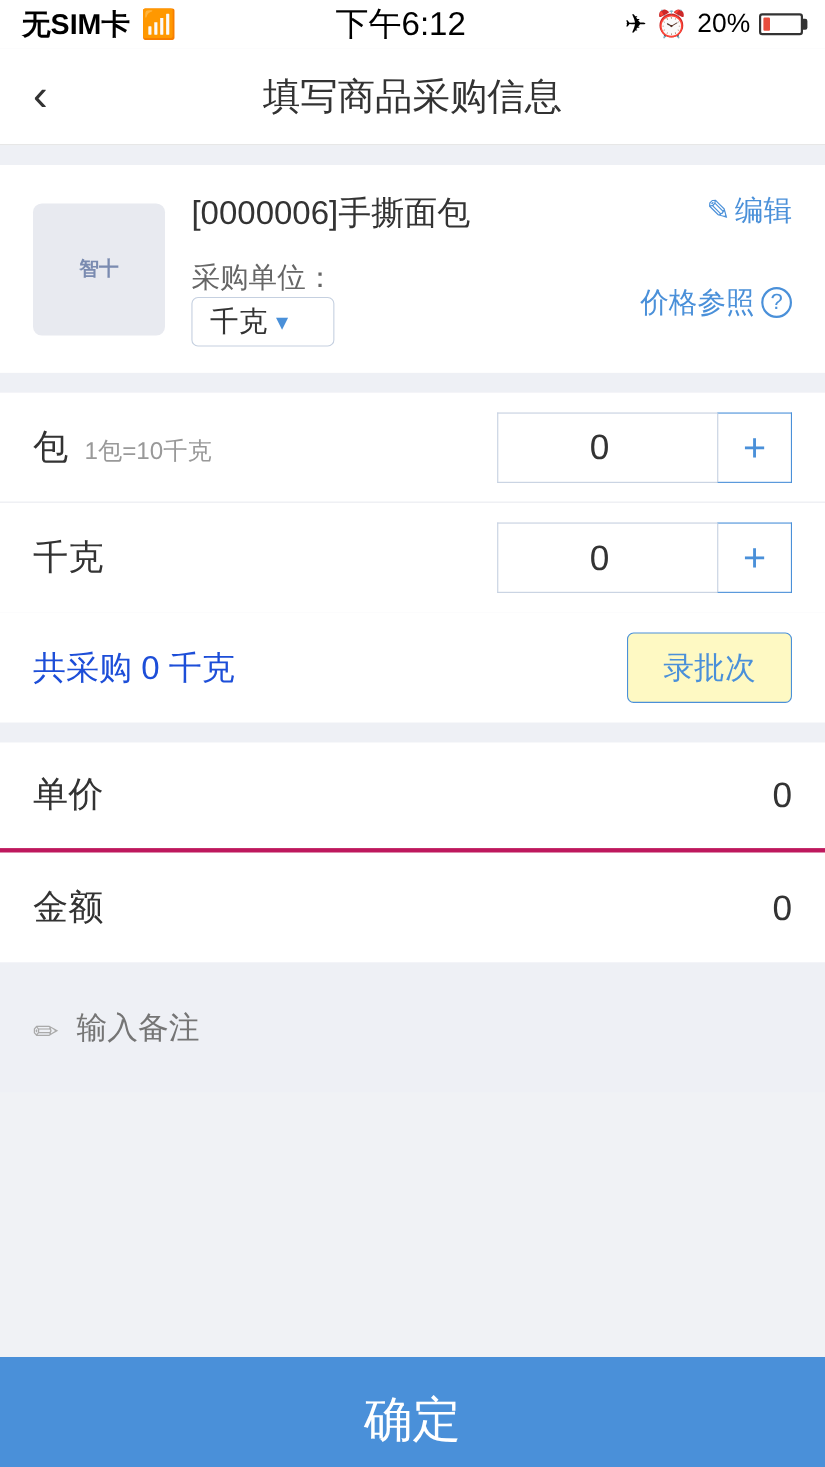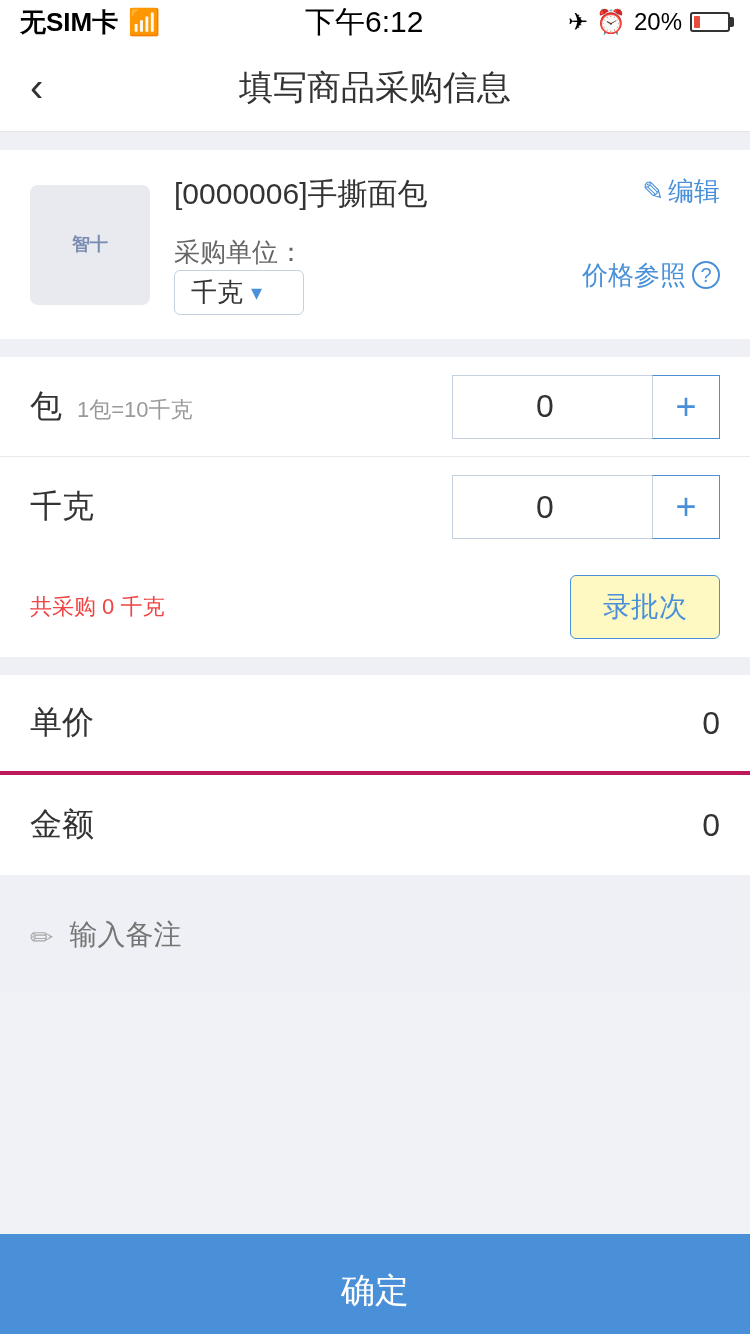--- a/index.html
+++ b/index.html
@@ -220,22 +220,22 @@
     
     .summary-row {
       background: #fff;
       display: flex;
       align-items: center;
       justify-content: space-between;
       padding: 0 30px;
       height: 100px;
     }
     .summary-text {
-      font-size: 22px;
-      color: #ef4444;
+      font-size: 30px;
+      color: #1d4ed8;
     }
     .batch-btn {
       border: 1px solid #4a90d9;
       color: #4a90d9;
       background: #fef9c3;
       padding: 12px 32px;
       font-size: 28px;
       border-radius: 6px;
       cursor: pointer;
     }
@@ -299,21 +299,21 @@
       left: 0;
       width: 750px;
       height: 100px;
       background: #4a90d9;
       display: flex;
       align-items: center;
       justify-content: center;
       cursor: pointer;
     }
     .confirm-text {
-      font-size: 34px;
+      font-size: 44px;
       color: #fff;
       font-weight: 500;
       margin-top: 13px;
     }
   </style>
 </head>
 <body>
 
 <div class="status-bar">
   <div class="status-left">

